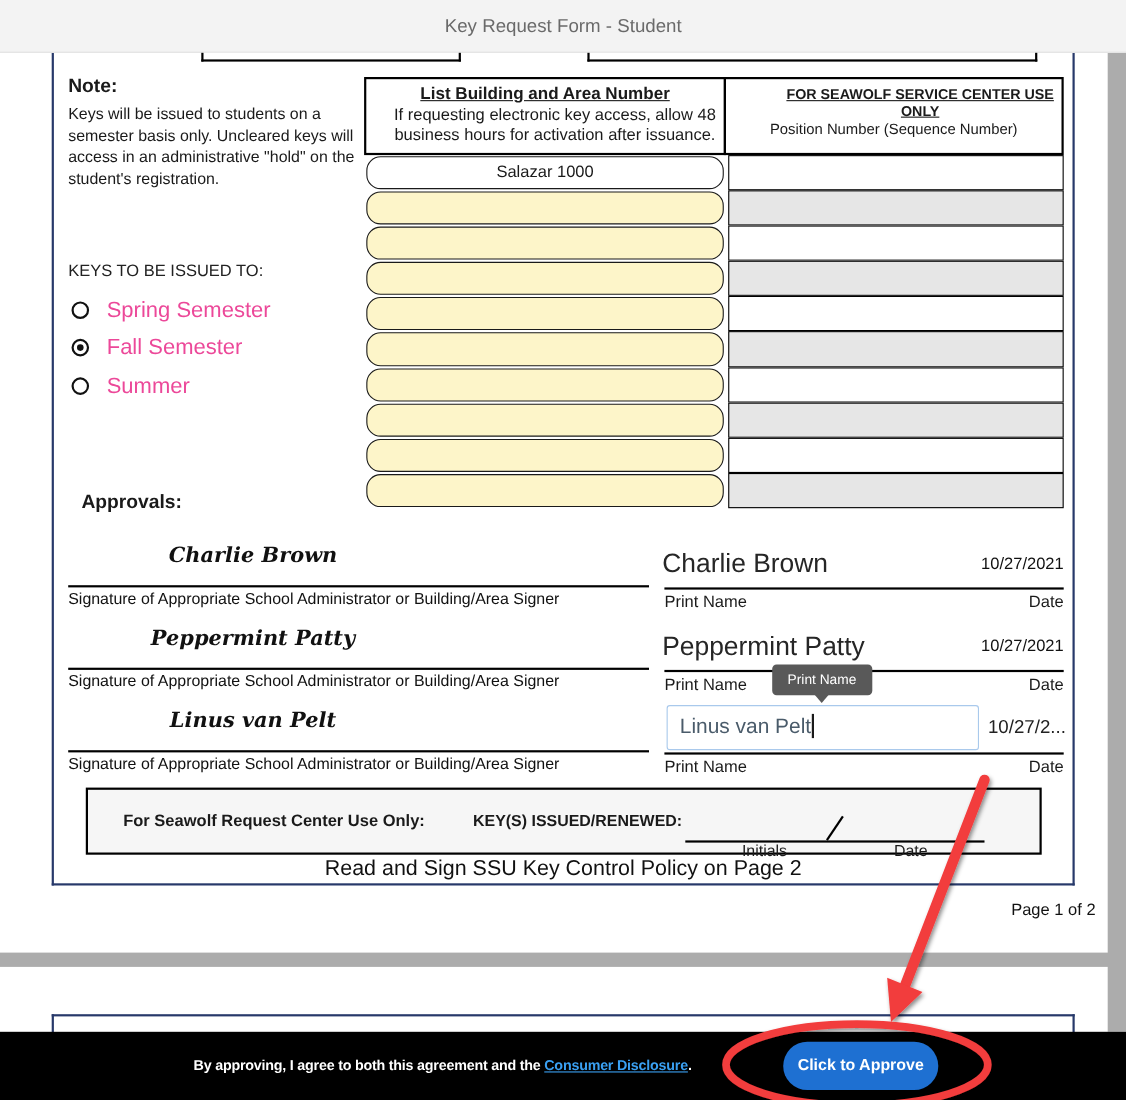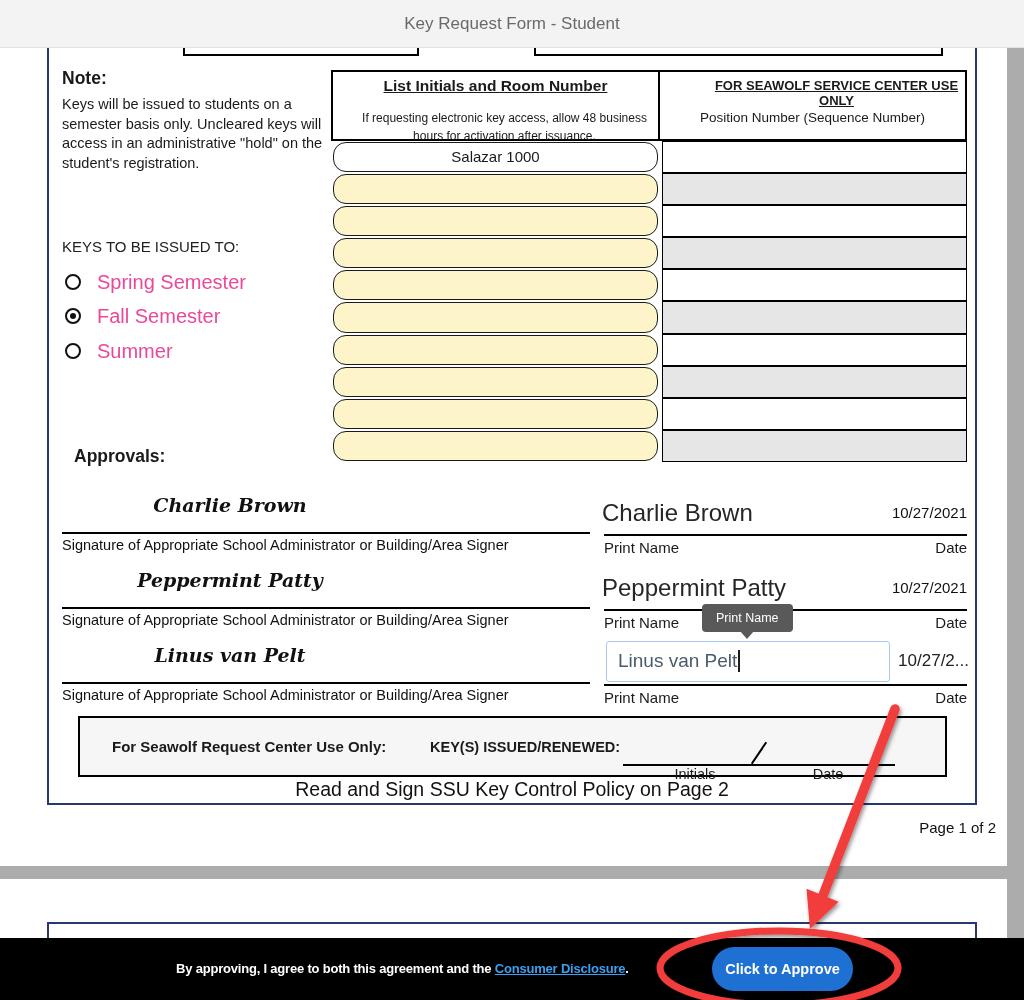--- a/index.html
+++ b/index.html
@@ -36,21 +36,21 @@
   .radio.selected::after { content:""; position:absolute; left:3px; top:3px; width:6px; height:6px;
            background:#111; border-radius:50%; }
   .radio-label { font-size:20px; color:#ec4899; }
 
   
   .kr-table { position:absolute; left:331px; top:70px; width:636px; z-index:2; }
   .kr-head { display:flex; height:71px; }
   .kr-head-left { width:329px; border:2px solid #000; padding-top:5px; text-align:center; }
   .kr-head-right { flex:1; border:2px solid #000; margin-left:-2px; padding-top:6px; text-align:center; }
   .kr-head-title { font-size:15.5px; font-weight:600; text-decoration:underline; }
-  .kr-head-sub { font-size:12px; line-height:18px; padding:1px 6px 0 24px;margin-top:13px; }
+  .kr-head-sub { font-size:15px; line-height:18px; padding:1px 6px 0 24px; }
   .kr-head-title2 { font-size:13px; font-weight:600; text-decoration:underline;padding-left:48px; }
   .kr-head-sub2 { font-size:13.5px; padding-top:2px; }
   .kr-row { display:flex; height:32.1px; }
   .kr-field-wrap { width:329px; flex:0 0 329px; padding:1px 2px; }
   .kr-field { width:100%; height:100%; border:1.6px solid #1a1a1a; border-radius:13px;
               text-align:center; font-size:15px; line-height:27px; background:#fff; }
   .kr-field.empty { background:#fdf5c9; }
   .kr-pos { flex:1; border:1px solid #000; margin-left:2px; background:#fff; }
   .kr-pos.shaded { background:#e6e6e6; }
 
@@ -143,21 +143,21 @@
     <span class="radio-label">Fall Semester</span>
   </div>
   <div class="abs radio-row r2">
     <span class="radio"></span>
     <span class="radio-label">Summer</span>
   </div>
 
   <div class="kr-table">
     <div class="kr-head">
       <div class="kr-head-left">
-        <div class="kr-head-title">List Initials and Room Number</div>
+        <div class="kr-head-title">List Building and Area Number</div>
         <div class="kr-head-sub">If requesting electronic key access, allow 48 business hours for activation after issuance.</div>
       </div>
       <div class="kr-head-right">
         <div class="kr-head-title2">FOR SEAWOLF SERVICE CENTER USE ONLY</div>
         <div class="kr-head-sub2">Position Number (Sequence Number)</div>
       </div>
     </div>
     <div class="kr-row">
       <div class="kr-field-wrap">
           <div class="kr-field">Salazar 1000</div>

